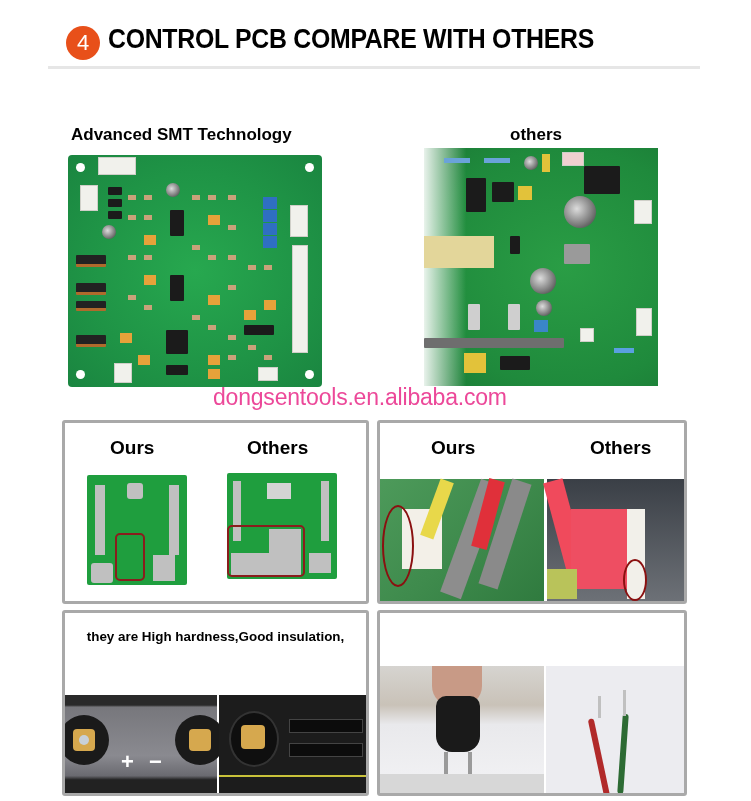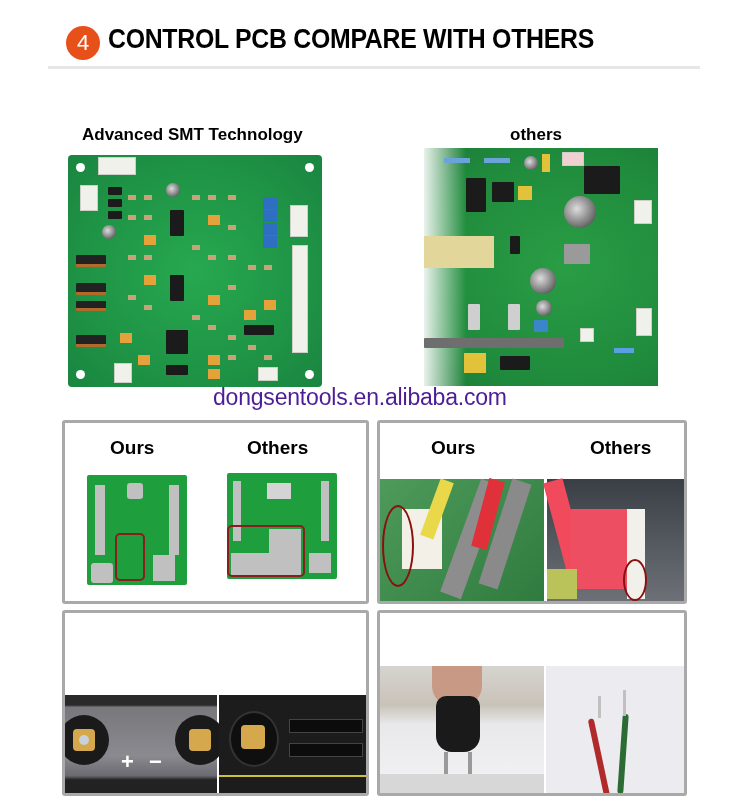--- a/index.html
+++ b/index.html
@@ -7,40 +7,40 @@
   body { position: relative; font-family: "Liberation Sans", sans-serif; color: #000; }
 
   .header { position: absolute; left: 0; top: 0; width: 751px; height: 72px; }
   .badge { position: absolute; left: 66px; top: 26px; width: 34px; height: 34px; border-radius: 50%;
            background: #e8501a; color: #fff; font-size: 22px; line-height: 34px; text-align: center; }
   .page-title { position: absolute; left: 108px; top: 24px; font-size: 27px; font-weight: bold;
                 letter-spacing: -0.3px; transform: scaleX(0.92); transform-origin: left center; white-space: nowrap; }
   .divider { position: absolute; left: 48px; top: 66px; width: 652px; height: 3px; background: #e6e6e6; }
 
   .caption { position: absolute; font-size: 17px; font-weight: bold; white-space: nowrap; }
-  .cap-ours { left: 82px; top: 125px; }
+  .cap-ours { left: 71px; top: 125px; }
   .cap-others { left: 510px; top: 125px; }
 
   .pcb { position: absolute; overflow: hidden; }
   .pcb-ours { left: 68px; top: 155px; width: 254px; height: 232px; border-radius: 4px;
               background: radial-gradient(ellipse at 50% 50%, #27a84f 0%, #1f9446 60%, #1a8540 100%); }
   .pcb-others { left: 424px; top: 148px; width: 234px; height: 238px;
                 background: linear-gradient(90deg, rgba(255,255,255,0.9) 0%, rgba(255,255,255,0) 18%),
                             radial-gradient(ellipse at 60% 50%, #2a9d45 0%, #1f8a3c 70%, #1b7a36 100%); }
   .chip { position: absolute; background: #1b1b1b; border-radius: 1px; }
   .smd { position: absolute; width: 8px; height: 5px; background: #c9a27a; }
   .tan { position: absolute; width: 12px; height: 10px; background: #e6a23a; }
   .pot { position: absolute; width: 14px; height: 12px; background: #2f6fc2; }
   .conn { position: absolute; background: #f1f1ec; border: 1px solid #cfcfc8; }
   .cap-el { position: absolute; border-radius: 50%; background: radial-gradient(circle at 40% 40%, #dcdcdc 0%, #7a7a7a 60%, #333 100%); }
   .hole { position: absolute; width: 9px; height: 9px; border-radius: 50%; background: #fff; }
   .res { position: absolute; height: 5px; background: #6aa3d9; }
   .ychip { position: absolute; background: #e2c23a; }
 
-  .watermark { position: absolute; left: 213px; top: 384px; font-size: 23px; color: #4c1d95; white-space: nowrap; letter-spacing: -0.2px; }
+  .watermark { position: absolute; left: 213px; top: 384px; font-size: 23px; color: #ec4899; white-space: nowrap; letter-spacing: -0.2px; }
 
   .panel { position: absolute; border: 3px solid #a9a9a9; border-radius: 3px; background: #fff; overflow: hidden; }
   .p1 { left: 62px; top: 420px; width: 307px; height: 184px; }
   .p2 { left: 377px; top: 420px; width: 310px; height: 184px; }
   .p3 { left: 62px; top: 610px; width: 307px; height: 186px; }
   .p4 { left: 377px; top: 610px; width: 310px; height: 186px; }
 
   .plabel { position: absolute; font-size: 19px; font-weight: bold; white-space: nowrap; }
 
   .mini-board { position: absolute; background: #1f9e3e; border-radius: 2px; }
@@ -195,20 +195,21 @@
     <div style="position:absolute;left:10px;top:0;width:20px;height:110px;background:#f04a5c;transform:rotate(-15deg)"></div>
     <div style="position:absolute;left:24px;top:30px;width:60px;height:80px;background:#ee4e62"></div>
     <div style="position:absolute;left:80px;top:30px;width:18px;height:90px;background:#f2f0ea"></div>
     <div style="position:absolute;left:0;top:90px;width:30px;height:30px;background:#b9c35a"></div>
     <div class="ring" style="left:76px;top:80px;width:24px;height:42px"></div>
   </div>
 </div>
 
 <div class="panel p3">
   <div class="ptext">
+    <div>they are High hardness,Good insulation,</div>
   </div>
   <div style="position:absolute;left:0;top:82px;width:152px;height:101px;background:linear-gradient(180deg,#2a2a2a 0%,#2a2a2a 10%,#77777c 12%,#8a8a90 60%,#6a6a70 80%,#222 84%,#222 100%)">
     <div style="position:absolute;left:-6px;top:20px;width:50px;height:50px;border-radius:50%;background:#1a1a1a"></div>
     <div style="position:absolute;left:8px;top:34px;width:22px;height:22px;background:#d6a84e;border-radius:4px"></div>
     <div style="position:absolute;left:14px;top:40px;width:10px;height:10px;border-radius:50%;background:#c8d0d8"></div>
     <div style="position:absolute;left:110px;top:20px;width:50px;height:50px;border-radius:50%;background:#1a1a1a"></div>
     <div style="position:absolute;left:124px;top:34px;width:22px;height:22px;background:#d6a84e;border-radius:4px"></div>
     <div style="position:absolute;left:56px;top:54px;color:#fff;font-size:22px;font-weight:bold">+</div>
     <div style="position:absolute;left:84px;top:54px;color:#fff;font-size:22px;font-weight:bold">−</div>
   </div>

